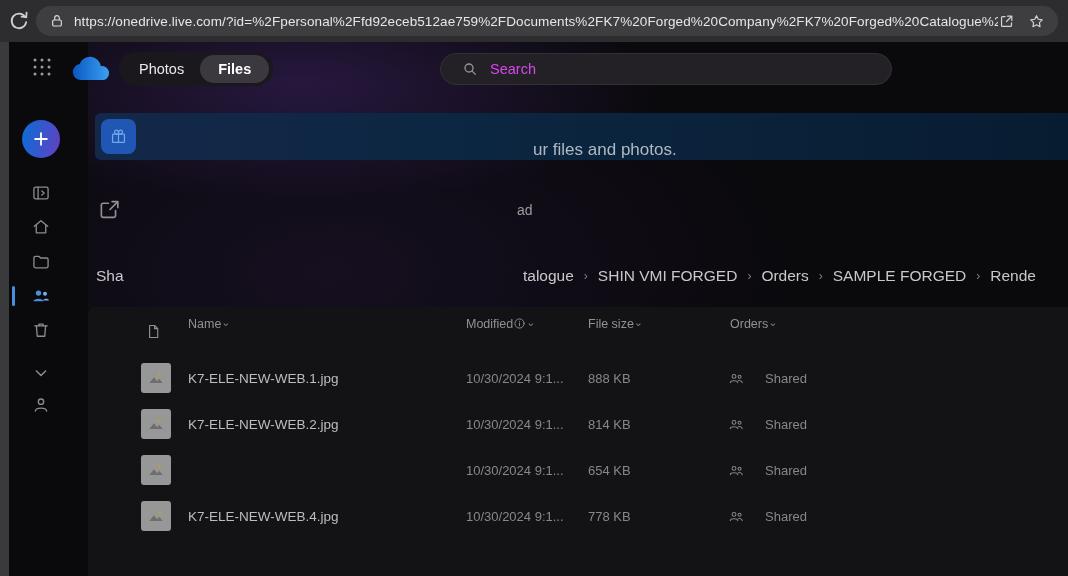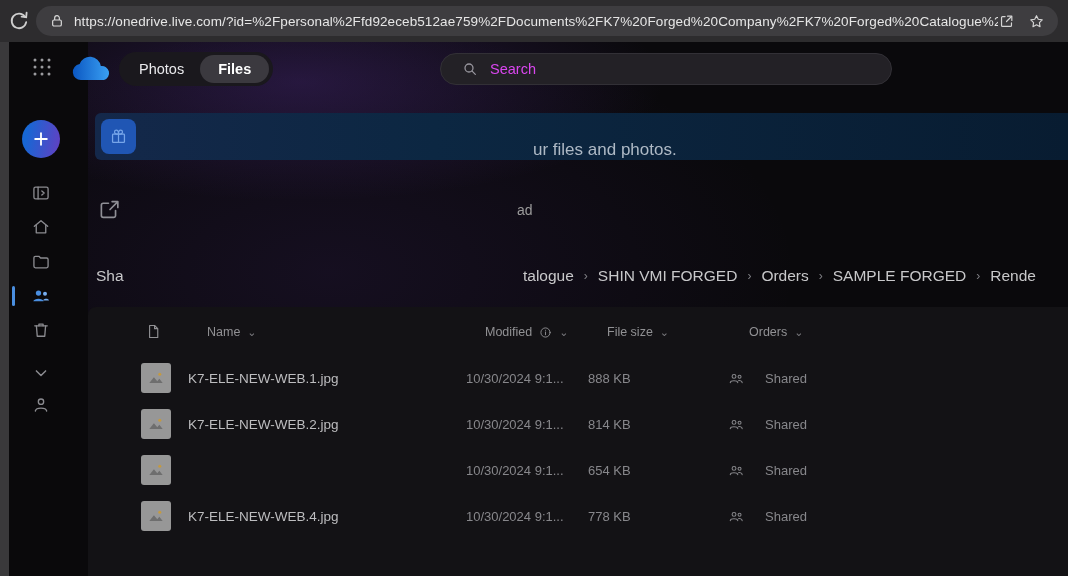--- a/index.html
+++ b/index.html
@@ -59,22 +59,22 @@
   
   .crumb-left{position:absolute;left:96px;top:221px;height:26px;line-height:26px;font-size:15.5px;color:#c8c8ca;}
   .crumbs{position:absolute;left:523px;top:221px;height:26px;line-height:26px;white-space:nowrap;
     font-size:15.5px;color:#c8c8ca;overflow:hidden;width:545px;}
   .crumbs .sep{color:#7f7f84;font-size:12px;padding:0 10px;vertical-align:1px;}
   .crumbs .crumb{cursor:default;}
 
   
   .panel{position:absolute;left:88px;top:265px;width:980px;height:269px;background:#131215;border-radius:8px 0 0 0;}
   .th-row{position:absolute;left:0;top:10px;width:100%;height:30px;}
-  .th{position:absolute;top:0;height:30px;display:flex;align-items:center;gap:7px;
-    color:#919194;font-size:12.5px;margin-left:19px;}
+  .th{position:absolute;top:0;height:30px;display:flex;align-items:flex-start;
+    color:#919194;font-size:12.5px;}
   .caret{font-size:11px;color:#7a7a7e;line-height:10px;}
   .doc-ico{position:absolute;left:57px;top:6px;width:17px;height:17px;color:#919194;}
   .tr{position:absolute;left:0;width:100%;height:46px;}
   .td{position:absolute;top:0;height:46px;display:flex;align-items:center;}
   .thumb{position:absolute;left:53px;top:8px;width:30px;height:30px;border-radius:3px;background:#979797;
     display:flex;align-items:center;justify-content:center;}
   .td-name{left:100px;color:#bdbdbf;font-size:13.5px;}
   .td-mod{left:378px;color:#87878b;font-size:13px;}
   .td-size{left:500px;color:#87878b;font-size:13px;}
   .td-share{left:640px;color:#87878b;font-size:13px;gap:20px;text-align:center;}

